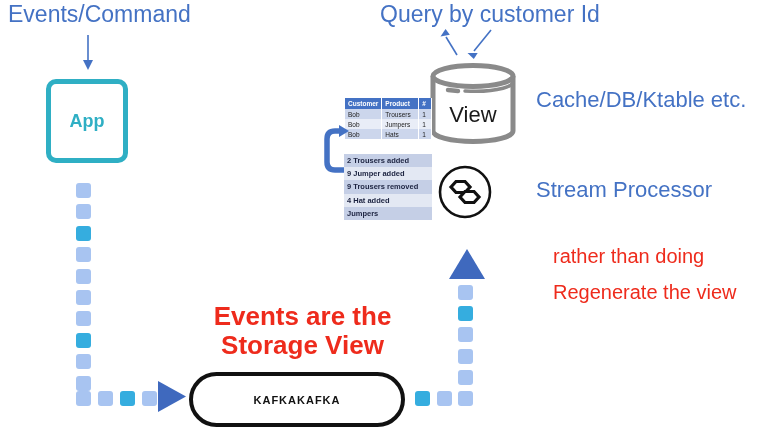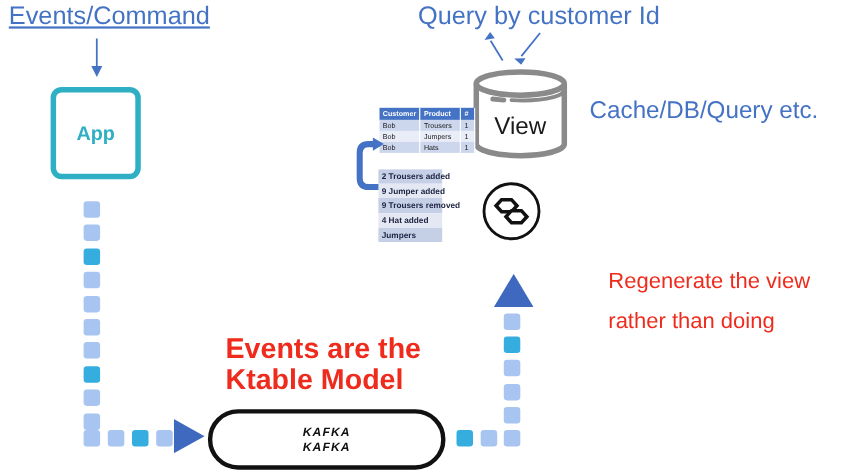--- a/index.html
+++ b/index.html
@@ -6,58 +6,58 @@
     --blue_text:#4472C4; --teal:#2FAFC4; --light_square:#A8C4F1; --teal_square:#35ADDF;
     --arrow_blue:#3F69BE; --red:#EE2B1C; --gray_cylinder:#8A8A8A; --table_header_bg:#4472C4;
     --table_row_dark:#CCD6EC; --table_row_light:#E9EDF7; --event_row_dark:#C5CFE6;
     --event_row_light:#E3E8F3; --black:#111111;
   }
   html,body{margin:0;padding:0;}
   body{font-family:"Liberation Sans", sans-serif; background:#fff;}
   #canvas{position:relative;width:768px;height:432px;background:#ffffff;overflow:hidden;}
   .abs{position:absolute;}
   .blue-heading{color:var(--blue_text);font-size:23px;font-weight:400;white-space:nowrap;}
-  .red-bold{color:var(--red);font-weight:bold;font-size:26px;line-height:29px;text-align:left;white-space:nowrap;}
+  .red-bold{color:var(--red);font-weight:bold;font-size:26px;line-height:29px;text-align:center;white-space:nowrap;}
   .red-note{color:var(--red);font-size:20px;line-height:36px;white-space:nowrap;}
   
   .app-box{left:46px;top:79px;width:72px;height:74px;border:5px solid var(--teal);border-radius:10px;
     display:flex;align-items:center;justify-content:center;}
   .app-label{color:var(--teal);font-weight:bold;font-size:18px;}
   
   .view-label{left:427px;top:102px;width:92px;text-align:center;font-size:22px;color:#1a1a1a;}
   
   .mini-table{left:345px;top:98px;border-collapse:collapse;font-size:6.5px;}
   .mini-table th{background:var(--table_header_bg);color:#fff;font-weight:bold;text-align:left;
     padding:2px 3px;border-right:1px solid #fff;}
   .mini-table td{padding:1.5px 3px;color:#222;border-right:1px solid #fff;}
   .mini-table .c0{width:28px;} .mini-table .c1{width:30px;} .mini-table .c2{width:6px;}
   .mini-table tr.r-dark td{background:var(--table_row_dark);}
   .mini-table tr.r-light td{background:var(--table_row_light);}
   
-  .event-list{left:344px;top:154px;width:58px;}
+  .event-list{left:344px;top:154px;width:88px;}
   .ev-row{height:13.2px;display:flex;align-items:center;padding-left:3px;font-size:7.5px;
     font-weight:bold;color:#1c2340;white-space:nowrap;}
   .ev-row.d{background:var(--event_row_dark);} .ev-row.l{background:var(--event_row_light);}
   
   .trail{position:absolute;}
   .sq{position:absolute;width:15px;height:15px;border-radius:3px;}
   .sq.light{background:var(--light_square);} .sq.teal{background:var(--teal_square);}
   
   .kafka-pill{left:189px;top:372px;width:208px;height:47px;border:4px solid var(--black);
-    border-radius:28px;display:flex;flex-direction:column;align-items:center;justify-content:center;font-style:italic;}
+    border-radius:28px;display:flex;align-items:center;justify-content:center;}
   .kafka-line{font-size:11px;font-weight:bold;letter-spacing:1px;color:#111;line-height:14px;}
   .stroke-blue{stroke:var(--blue_text);} .fill-blue{fill:var(--blue_text);}
   .fill-arrow{fill:var(--arrow_blue);}
 </style>
 </head>
 <body>
 
 <div id="canvas">
 
-  <div class="abs blue-heading" style="left:8px;top:1px;text-decoration:underline;">Events/Command</div>
+  <div class="abs blue-heading" style="left:8px;top:1px;">Events/Command</div>
 
   <svg class="abs" style="left:78px;top:33px;" width="20" height="42">
     <line x1="10" y1="2" x2="10" y2="28" class="stroke-blue" stroke-width="1.6"></line>
     <polygon points="5,27 15,27 10,37" class="fill-blue"></polygon>
   </svg>
 
   <div class="abs app-box">
     <span class="app-label">App</span>
   </div>
 
@@ -71,21 +71,22 @@
   </svg>
 
   <svg class="abs" style="left:427px;top:62px;" width="92" height="88">
     <path d="M6,14 V69 a40,10.5 0 0 0 80 0 V14" fill="#ffffff" stroke="var(--gray_cylinder)" stroke-width="5"></path>
     <ellipse cx="46" cy="14" rx="40" ry="10.5" fill="#ffffff" stroke="var(--gray_cylinder)" stroke-width="5"></ellipse>
     <line x1="21" y1="28" x2="31" y2="29" stroke="var(--gray_cylinder)" stroke-width="4.5" stroke-linecap="round"></line>
     <path d="M38,29 A38,9 0 0 0 83,17" fill="none" stroke="var(--gray_cylinder)" stroke-width="3.5" stroke-linecap="round"></path>
   </svg>
   <div class="abs view-label">View</div>
 
-  <div class="abs blue-heading" style="left:536px;top:87px;font-size:22px;">Cache/DB/Query etc.</div>
+  <div class="abs blue-heading" style="left:536px;top:87px;font-size:22px;">Cache/DB/Ktable etc.</div>
+  <div class="abs blue-heading" style="left:536px;top:177px;font-size:22px;">Stream Processor</div>
 
   <table class="abs mini-table">
     <thead>
       <tr>
         <th class="c0">Customer</th>
         <th class="c1">Product</th>
         <th class="c2">#</th>
       </tr>
     </thead>
     <tbody>
@@ -120,27 +121,27 @@
     <div class="ev-row d">Jumpers</div>
   </div>
 
   <svg class="abs" style="left:437px;top:164px;" width="56" height="56">
     <circle cx="28" cy="28" r="25" fill="#fff" stroke="#111" stroke-width="2.6"></circle>
     <polygon points="14,23 19,17.5 28,17.5 33,23 28,28.5 19,28.5" fill="#fff" stroke="#111" stroke-width="3.2"></polygon>
     <polygon points="23,33 28,27.5 37,27.5 42,33 37,38.5 28,38.5" fill="#fff" stroke="#111" stroke-width="3.2"></polygon>
   </svg>
 
   <div class="abs red-note" style="left:553px;top:238px;">
+    <div>rather than doing</div>
     <div>Regenerate the view</div>
-    <div>rather than doing</div>
   </div>
 
   <div class="abs red-bold" style="left:205px;top:302px;width:195px;">
     <div>Events are the</div>
-    <div>Ktable Model</div>
+    <div>Storage View</div>
   </div>
 
   <div class="abs kafka-pill">
     <div class="kafka-line">KAFKA</div>
     <div class="kafka-line">KAFKA</div>
   </div>
 
   <div class="trail" style="left:76px;top:183px;">
       <div class="sq light" style="left: 0px; top: 0px;"></div>
       <div class="sq light" style="left: 0px; top: 21.4px;"></div>

